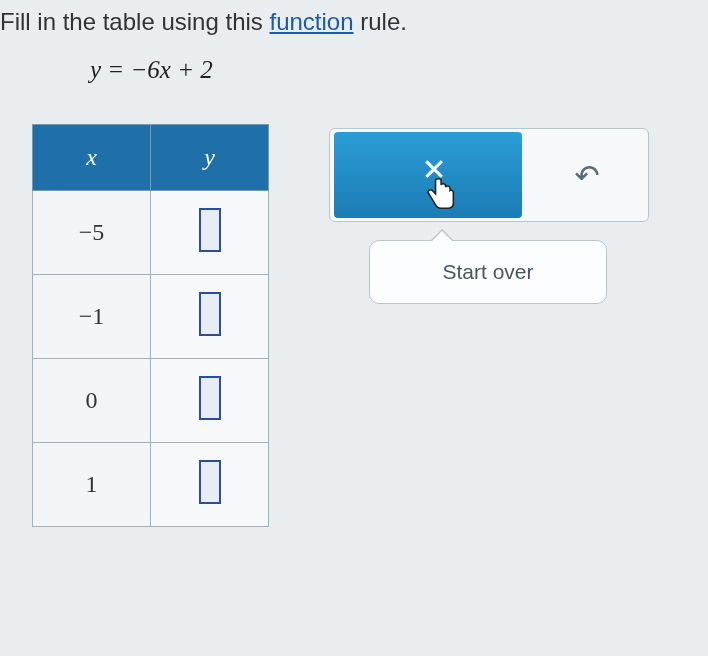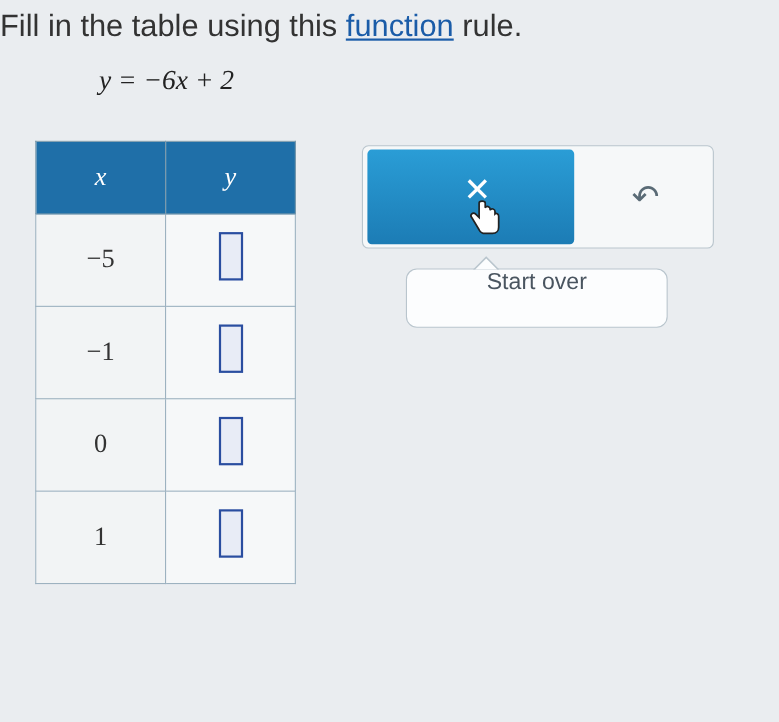--- a/index.html
+++ b/index.html
@@ -5,21 +5,21 @@
     * { box-sizing: border-box; margin: 0; padding: 0; }
     body {
       font-family: Verdana, Geneva, sans-serif;
       background: #eaedf0;
       width: 708px;
       height: 656px;
       padding: 8px 0 0 0;
       color: #333;
     }
     .instruction {
-      font-size: 28px;
+      font-size: 24px;
       color: #333;
       margin: 0 0 20px 0;
     }
     .instruction a {
       color: #1a5ca8;
       text-decoration: underline;
     }
     .equation {
       font-family: Georgia, 'Times New Roman', serif;
       font-style: italic;
@@ -121,26 +121,26 @@
     }
     .undo-icon {
       font-size: 30px;
       color: #5a6b76;
     }
     .tooltip {
       position: absolute;
       top: 112px;
       left: 40px;
       width: 238px;
-      height: 54px;
+      height: 64px;
       background: #fcfdfe;
       border: 1px solid #b9c5cd;
       border-radius: 10px;
       display: flex;
-      align-items: flex-start;
+      align-items: center;
       justify-content: center;
       font-size: 21px;
       color: #4a5560;
     }
     .tooltip::before {
       content: "";
       position: absolute;
       top: -12px;
       left: 60px;
       width: 0; height: 0;

